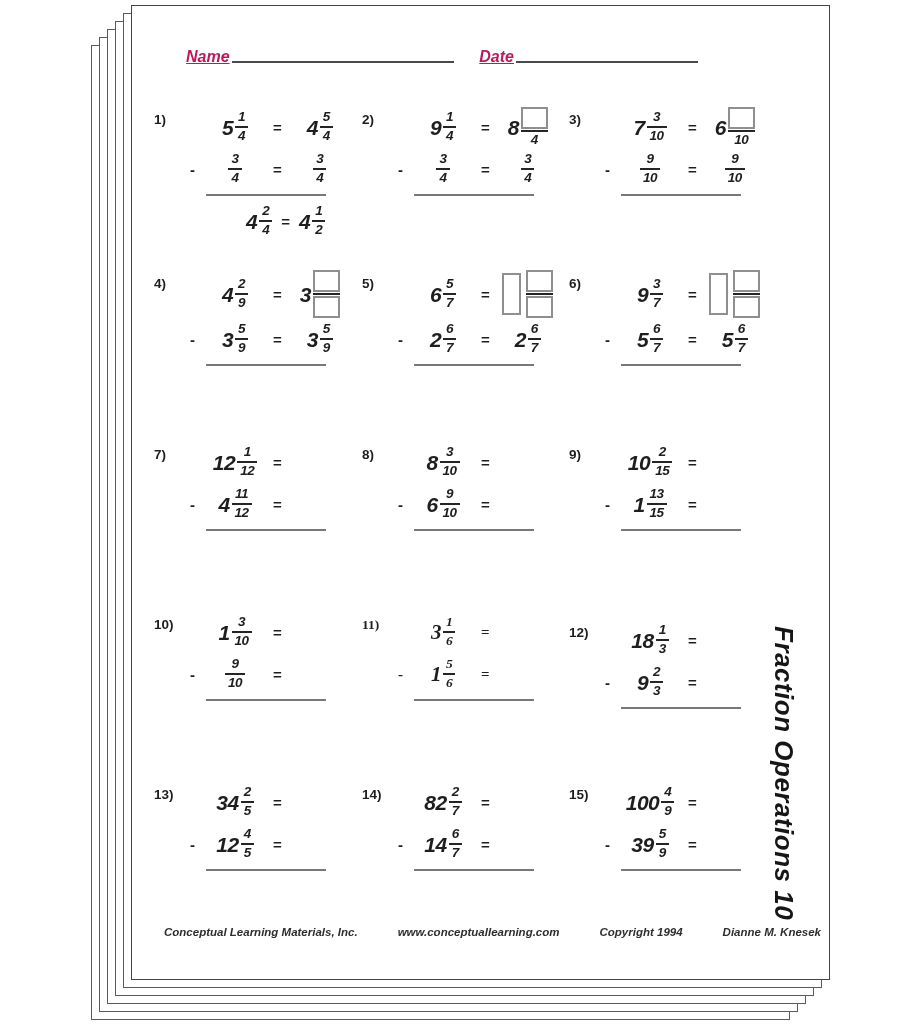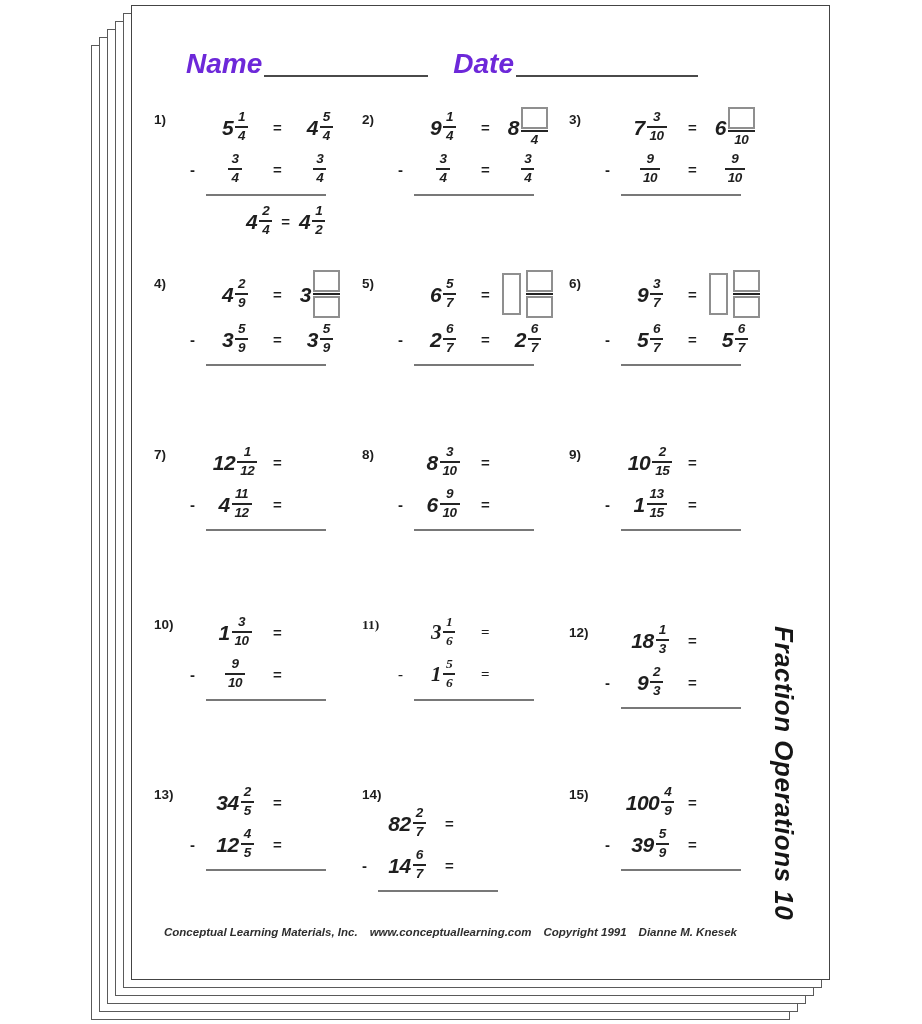--- a/index.html
+++ b/index.html
@@ -12,21 +12,21 @@
   }
   #front-page {
     position:absolute; left:131px; top:5px; width:699px; height:975px;
     background:#ffffff; border:1px solid #444444;
   }
 
   
   #header-row {
     position:absolute; left:54px; top:42px; width:512px;
     display:flex; align-items:flex-end;
-    font-size:28px; font-weight:bold; font-style:italic; color:#6d28d9;
+    font-size:16px; font-weight:bold; font-style:italic; color:#be185d;text-decoration:underline;
   }
   .hline { border-bottom:2px solid #4a4a4a; height:1px; }
   #name-line { flex:1; margin:0 0 3px 2px; }
   #date-label { margin-left:25px; }
   #date-line { width:182px; margin:0 0 3px 2px; }
 
   
   .problem { position:absolute; display:flex; color:#1e1e1e; }
   .prob-num { width:36px; font-size:13.5px; font-weight:bold; padding-top:6px; color:#1e1e1e; }
   .work { display:flex; flex-direction:column; }
@@ -43,21 +43,21 @@
 
   .box { width:27px; height:22px; border:2px solid #8f8f8f; background:#fff; display:block; }
   .box.tall { width:19px; height:42px; margin-right:3px; }
 
   .rule { width:120px; border-bottom:2px solid #787878; margin:4px 0 0 16px; }
   .extra { margin-left:56px; margin-top:4px; }
 
   
   #footer-row {
     position:absolute; left:32px; top:920px; width:640px;
-    display:flex; gap:12px;
+    display:flex; gap:40px;
     font-size:11.5px; font-weight:bold; font-style:italic; color:#2e2e2e;
     white-space:nowrap;
   }
 
   
   #side-title {
     position:absolute; left:636px; top:620px; height:345px;
     writing-mode:vertical-rl;
     font-size:26px; font-weight:bold; font-style:italic; color:#161616;
     letter-spacing:0.5px; white-space:nowrap;
@@ -665,21 +665,21 @@
                     <span class="fden">5</span>
                   </span>
                 </span>
               </span>
               <span class="eq">=</span>
               <span class="slot"></span>
             </div>
             <div class="rule"></div>
           </div>
         </div>
-        <div class="problem" style="left: 230px; top: 775px; flex-direction: column;">
+        <div class="problem" style="left: 230px; top: 775px;">
           <div class="prob-num">14)</div>
           <div class="work">
             <div class="line">
               <span class="sign"></span>
               <span class="slot">
                 <span class="term">
                   <span class="whole">82</span>
                   <span class="frac">
                     <span class="fnum">2</span>
                     <span class="bar"></span>
@@ -742,19 +742,19 @@
               <span class="slot"></span>
             </div>
             <div class="rule"></div>
           </div>
         </div>
       </div>
 
     <div id="footer-row">
       <span>Conceptual Learning Materials, Inc.</span>
       <span>www.conceptuallearning.com</span>
-      <span>Copyright 1991</span>
+      <span>Copyright 1994</span>
       <span>Dianne M. Knesek</span>
     </div>
 
     <div id="side-title">Fraction Operations 10</div>
   </div>
 </div>
 
 </body></html>

